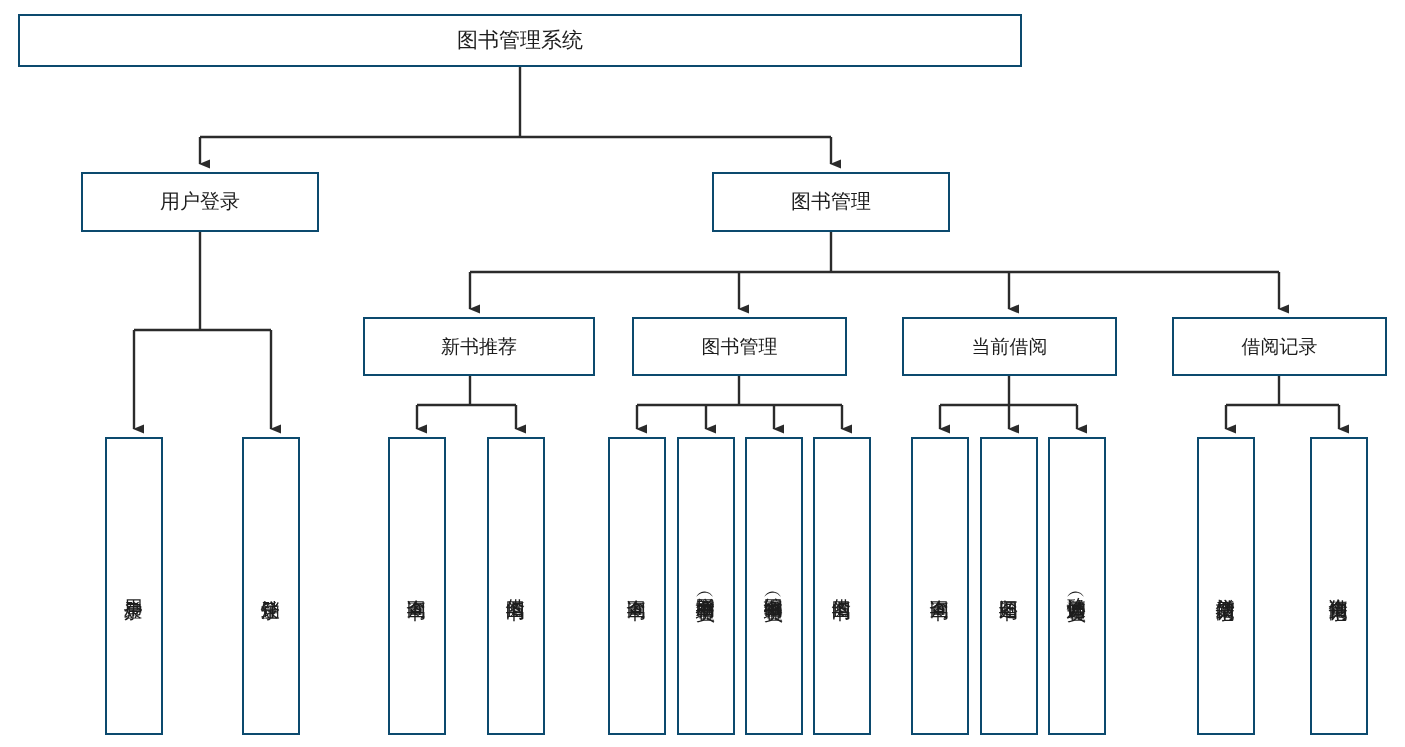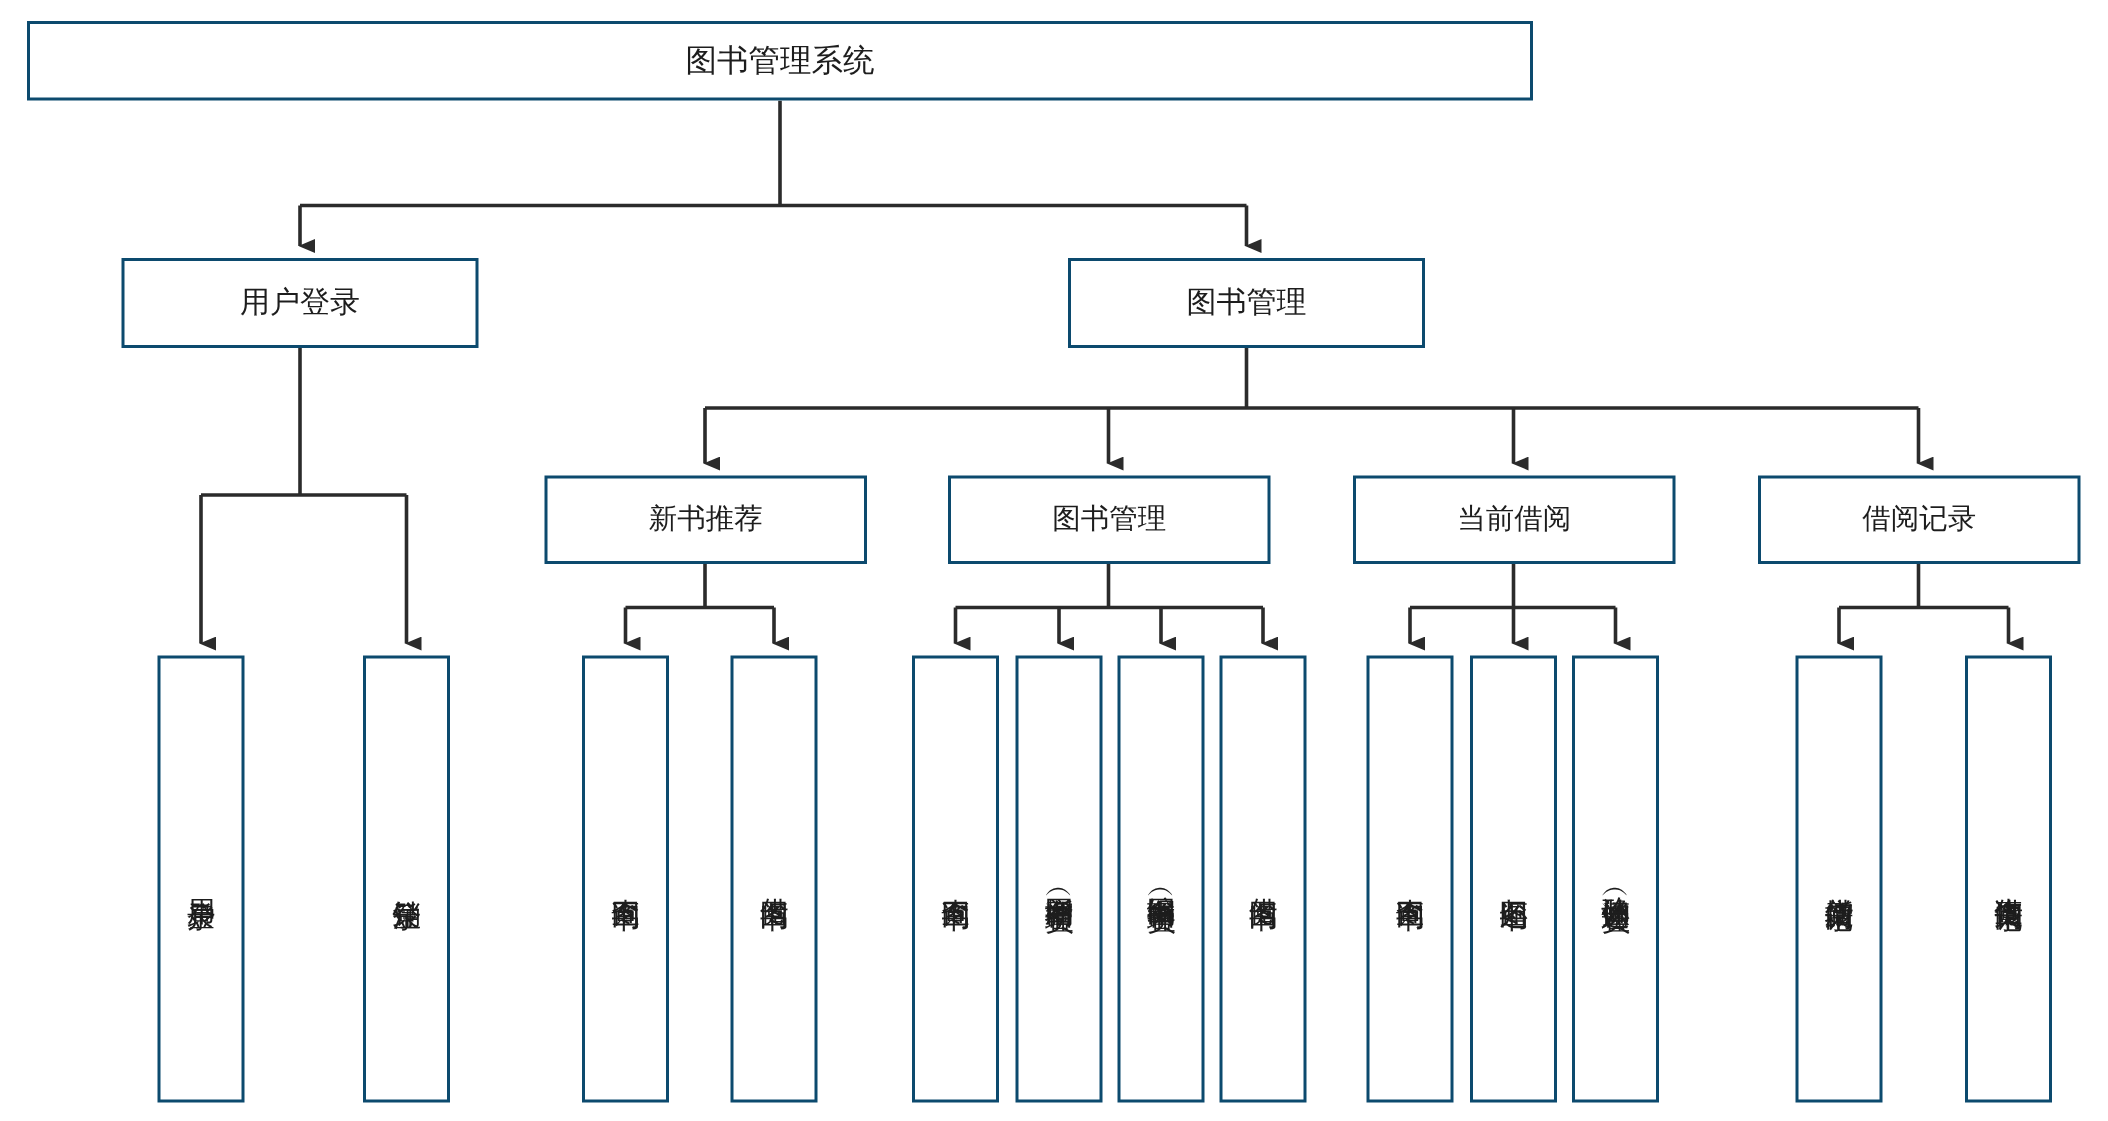--- a/index.html
+++ b/index.html
@@ -134,21 +134,21 @@
     <span>图书管理系统</span>
   </div>
 
   <div class="node node-l2" id="node-user-login" style="left: 81px; top: 172px; width: 238px; height: 60px;">
     <span>用户登录</span>
   </div>
   <div class="node node-l2" id="node-book-management" style="left: 712px; top: 172px; width: 238px; height: 60px;">
     <span>图书管理</span>
   </div>
 
-  <div class="node node-l3" id="node-new-book-recommend" style="left: 363px; top: 317px; width: 215px; height: 59px;">
+  <div class="node node-l3" id="node-new-book-recommend" style="left: 363px; top: 317px; width: 232px; height: 59px;">
     <span>新书推荐</span>
   </div>
   <div class="node node-l3" id="node-book-borrow" style="left: 632px; top: 317px; width: 215px; height: 59px;">
     <span>图书管理</span>
   </div>
   <div class="node node-l3" id="node-borrow-record" style="left: 1172px; top: 317px; width: 215px; height: 59px;">
     <span>借阅记录</span>
   </div>
   <div class="node node-l3" id="node-current-borrow" style="left: 902px; top: 317px; width: 215px; height: 59px;">
     <span>当前借阅</span>

